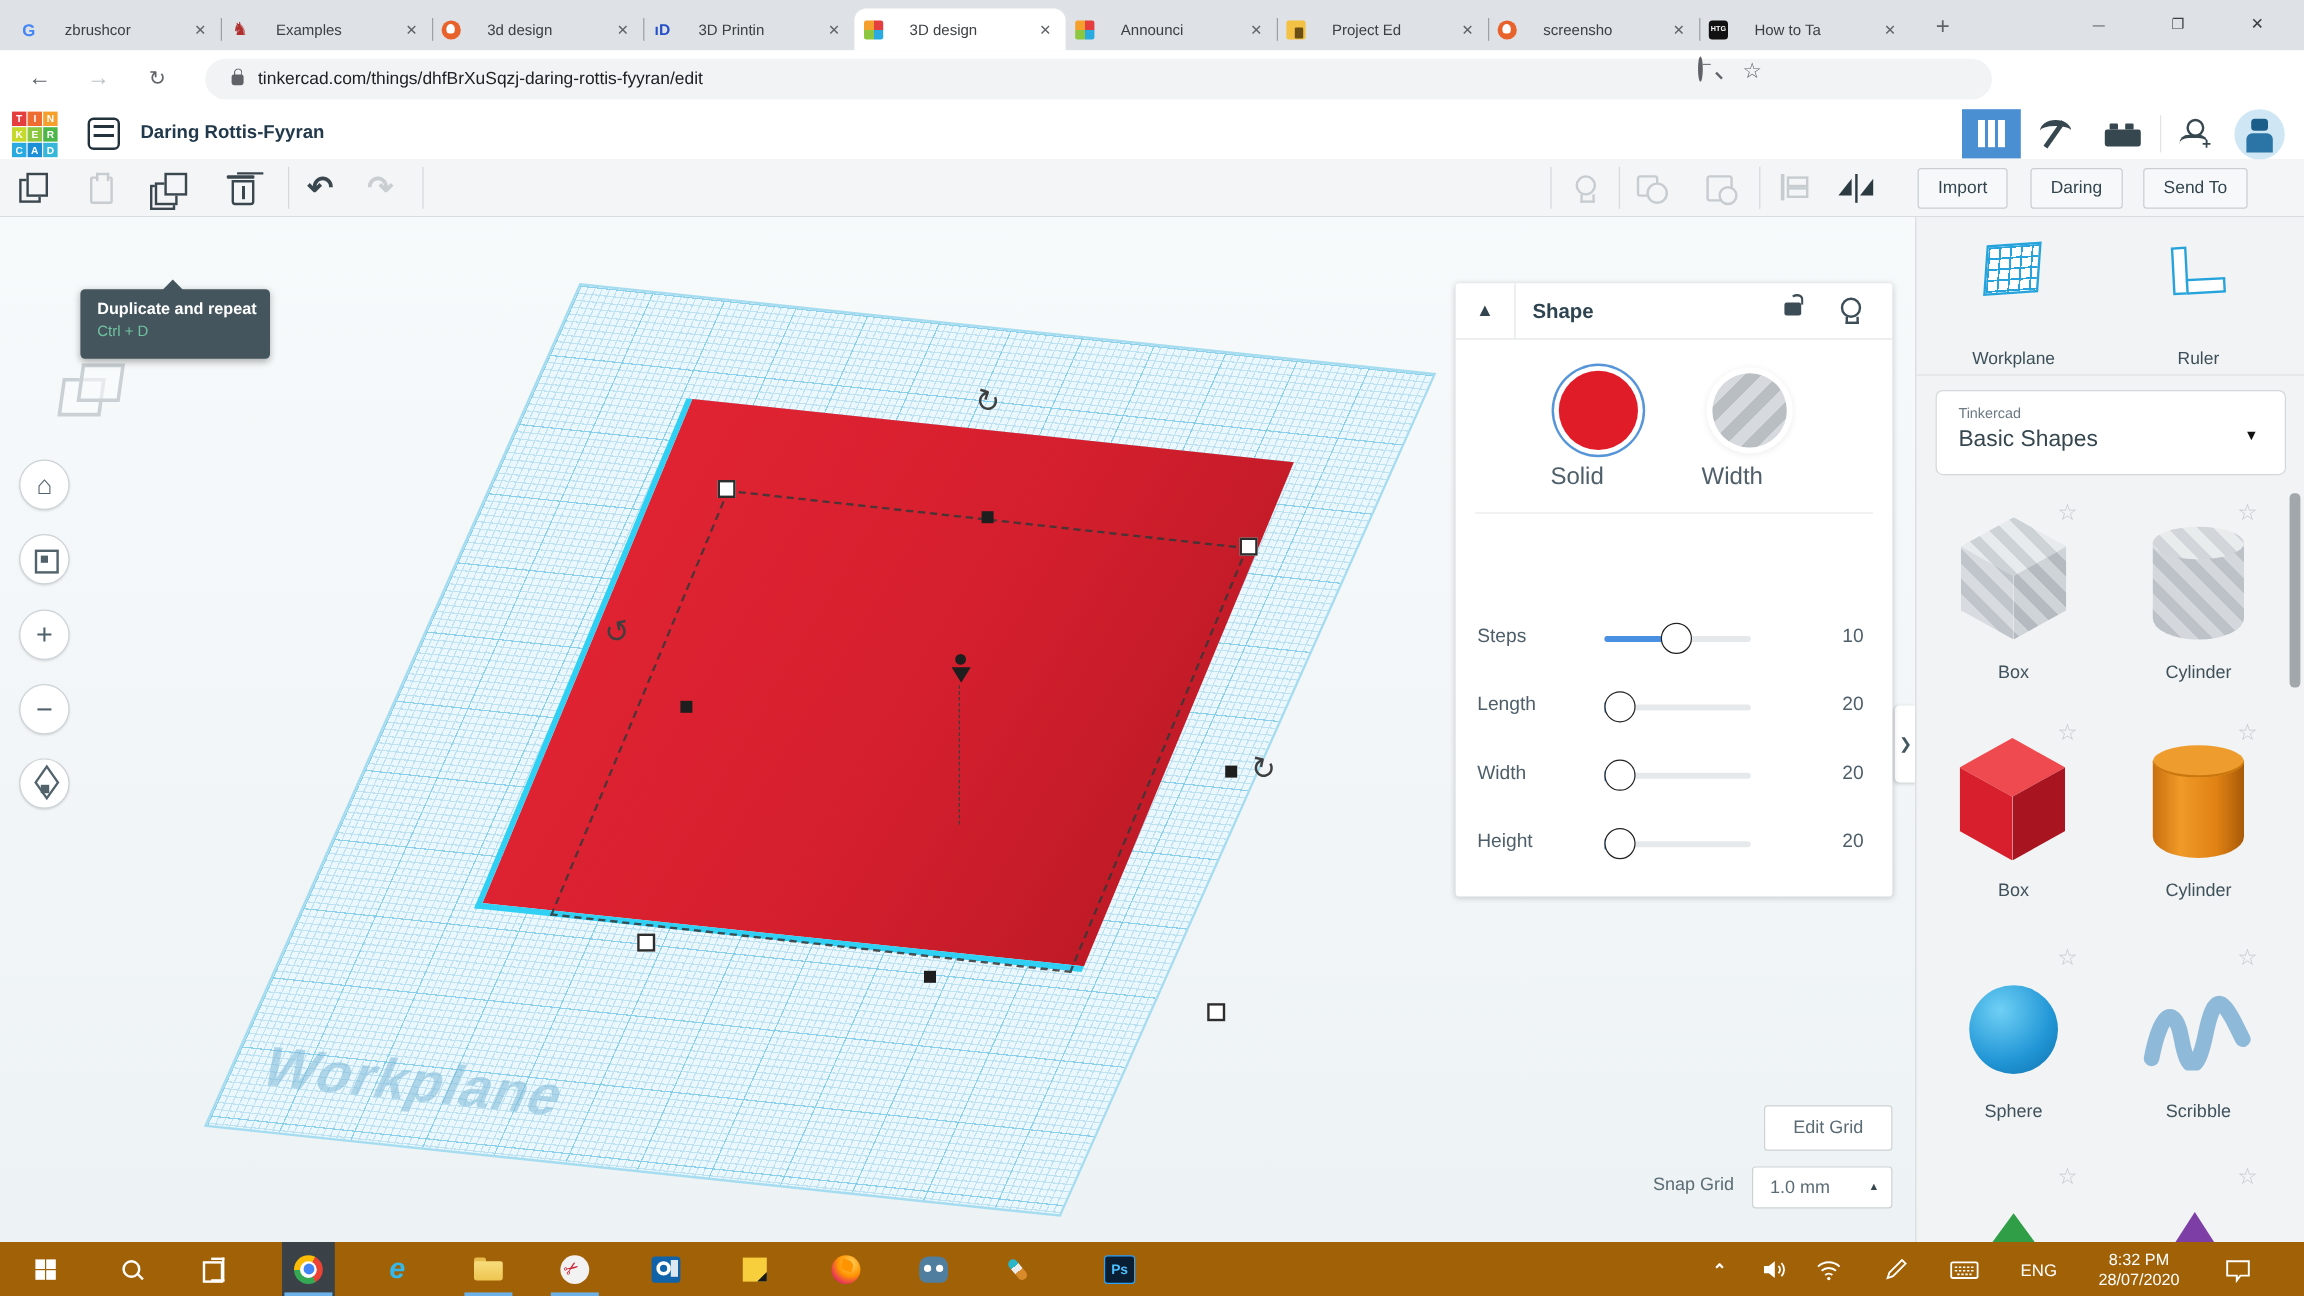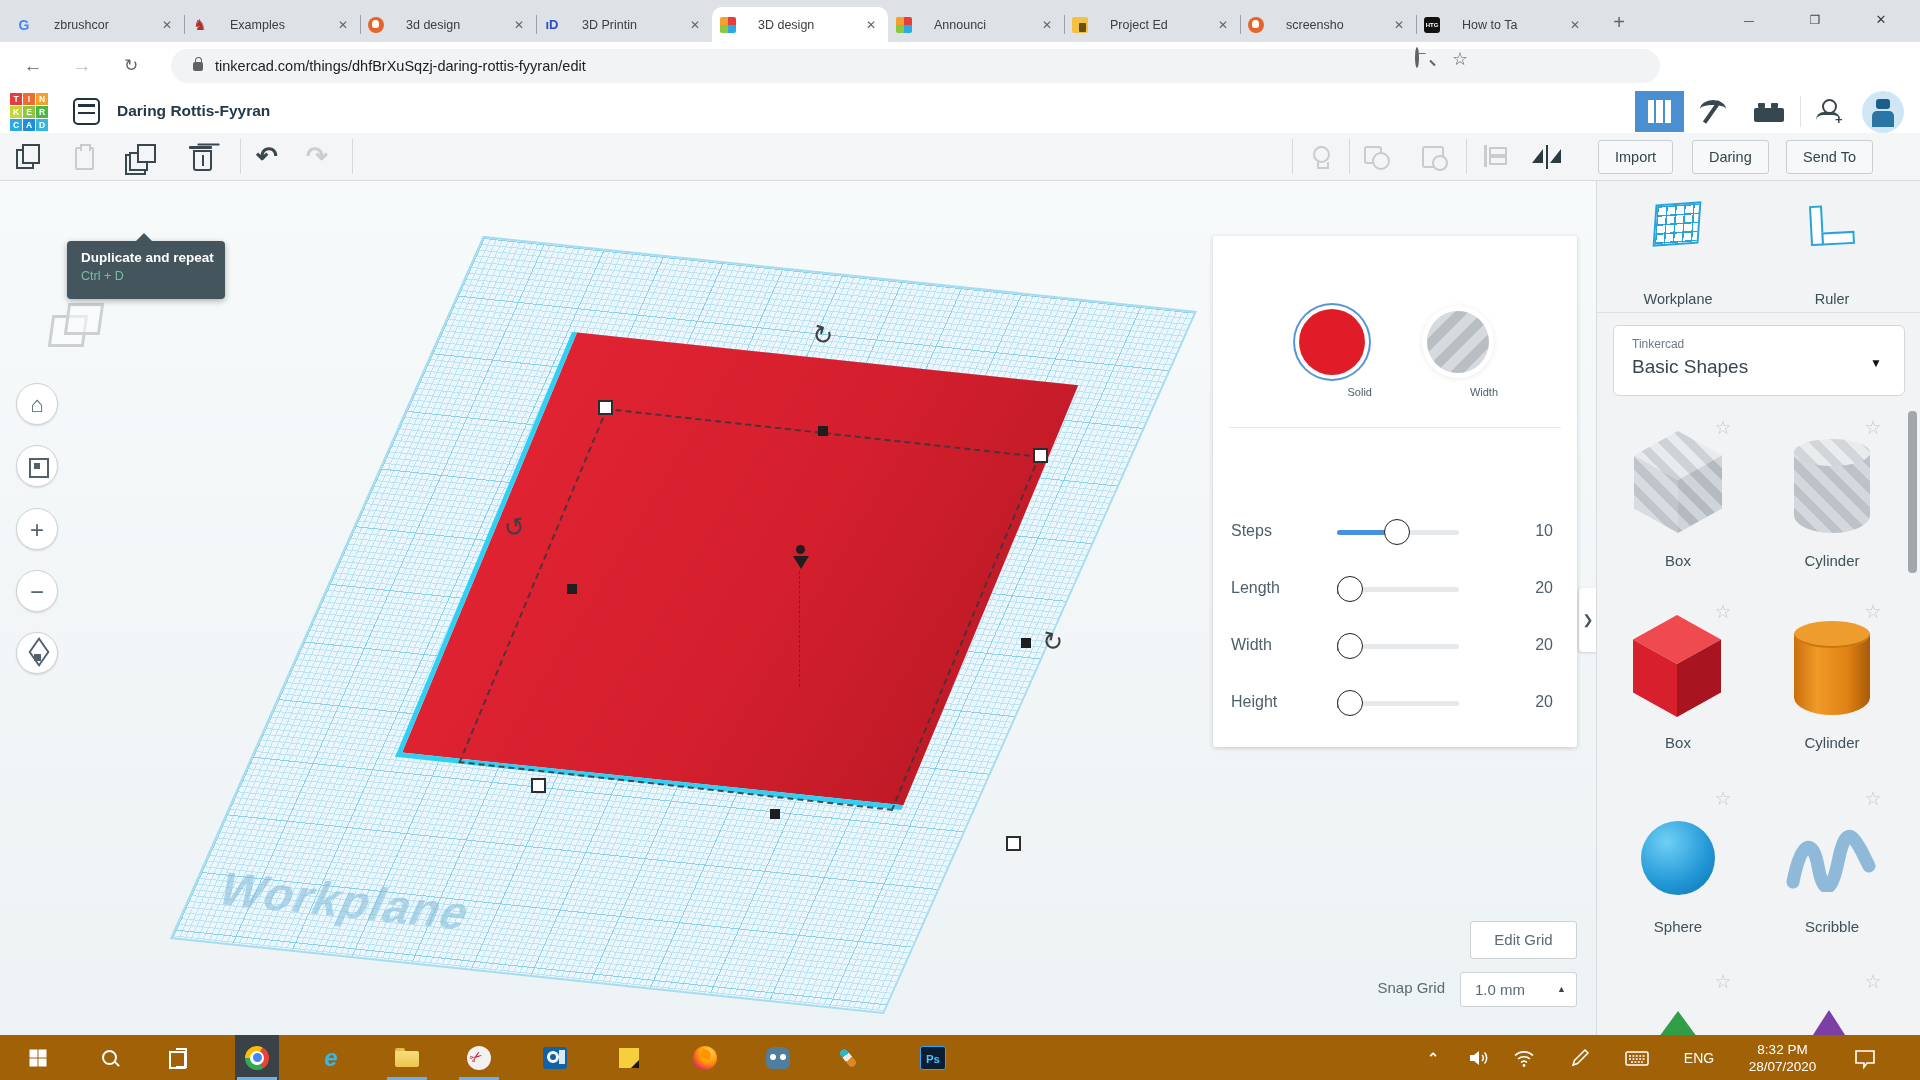--- a/index.html
+++ b/index.html
@@ -183,21 +183,21 @@
   #sp-title{position:absolute;left:64px;top:14px;font-size:17px;font-weight:bold;color:#2e4450;}
   #sp-lock{position:absolute;right:76px;top:16px;width:14px;height:11px;background:#3c4d57;border-radius:2px;cursor:pointer;}
   #sp-lock::before{content:'';position:absolute;left:5px;top:-7px;width:7px;height:7px;border:2.5px solid #3c4d57;border-bottom:none;border-left-color:transparent;border-radius:5px 5px 0 0;}
   #sp-bulb{position:absolute;right:28px;top:12px;width:16px;height:22px;cursor:pointer;}
   #sp-bulb::before{content:'';position:absolute;left:1px;top:0;width:13px;height:13px;border:2.5px solid #3c4d57;border-radius:50%;}
   #sp-bulb::after{content:'';position:absolute;left:5px;top:16px;width:7px;height:4px;border:2px solid #3c4d57;border-top:none;}
   #sp-solid-btn{position:absolute;left:86px;top:73px;width:66px;height:66px;border-radius:50%;cursor:pointer;
      box-shadow:0 0 0 4px #fff,0 0 0 6px #5795d9;}
   #sp-hole-btn{position:absolute;left:214px;top:75px;width:62px;height:62px;border-radius:50%;cursor:pointer;
      background:repeating-linear-gradient(135deg,#b9bec2 0 10px,#d6dade 10px 20px);box-shadow:0 0 0 5px #fff,0 1px 6px 5px rgba(0,0,0,.08);}
-  .sp-optlabel{position:absolute;top:150px;width:80px;text-align:right;font-size:11px;color:#4e5f69;}
+  .sp-optlabel{position:absolute;top:150px;width:80px;text-align:left;font-size:20px;color:#4e5f69;}
   #sp-divider{position:absolute;left:16px;top:191px;width:332px;height:1px;background:#e6e9eb;}
   .sp-row{position:absolute;left:0;width:100%;height:28px;}
   .sp-rlabel{position:absolute;left:18px;top:4px;font-size:16px;color:#4e5f69;}
   .sp-slider{position:absolute;left:124px;top:0;width:122px;height:28px;cursor:pointer;}
   .sl-track{position:absolute;left:0;top:12px;width:100%;height:5px;background:#e6e9eb;border-radius:3px;}
   .sl-fill{position:absolute;left:0;top:12px;height:5px;background:#4a90e2;border-radius:3px;}
   .sl-tick{position:absolute;left:0;top:10px;width:3px;height:9px;background:#4a90e2;border-radius:1px;}
   .sl-handle{position:absolute;top:1px;width:26px;height:26px;margin-left:-13px;background:#fff;border:1.5px solid #222;border-radius:50%;box-sizing:border-box;}
   .sp-rvalue{position:absolute;right:24px;top:4px;width:60px;text-align:right;font-size:16px;color:#4e5f69;}
   
@@ -456,20 +456,26 @@
     <div id="editgrid-btn">Edit Grid</div>
     <div id="snap-label">Snap Grid</div>
     <div id="snap-select">
       <span>1.0 mm</span>
       <span id="snap-caret"></span>
     </div>
     <div id="panel-collapse"></div>
   </div>
 
   <div id="shape-panel">
+    <div id="sp-header">
+      <div id="sp-collapse"></div>
+      <div id="sp-title">Shape</div>
+      <div id="sp-lock"></div>
+      <div id="sp-bulb"></div>
+    </div>
     <div id="sp-solid-btn" style="background:#e11c29"></div>
     <div id="sp-hole-btn"></div>
     <div class="sp-optlabel" style="left:79px">Solid</div>
     <div class="sp-optlabel" style="left:205px">Width</div>
     <div id="sp-divider"></div>
 
     <div class="sp-row" style="top:282px">
       <span class="sp-rlabel">Steps</span>
       <span class="sp-slider">
           <span class="sl-track"></span>

